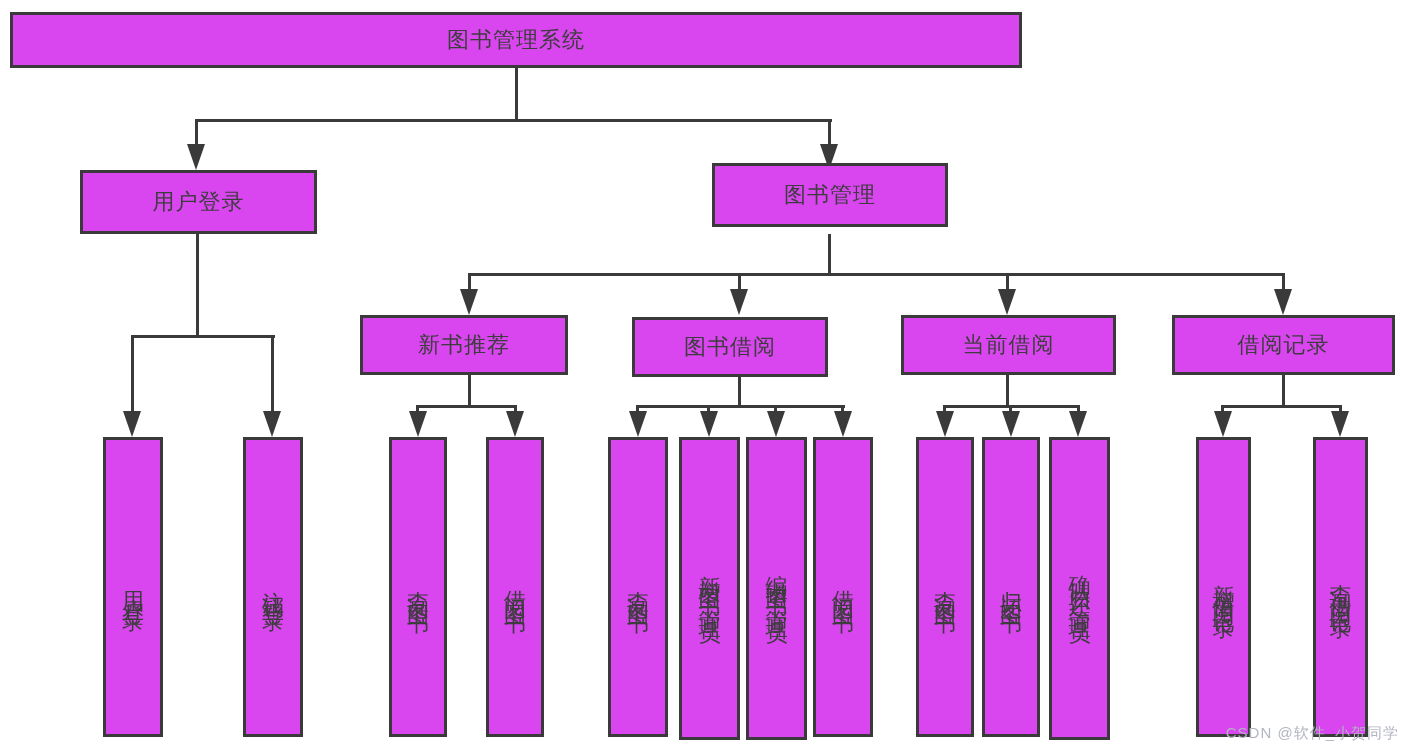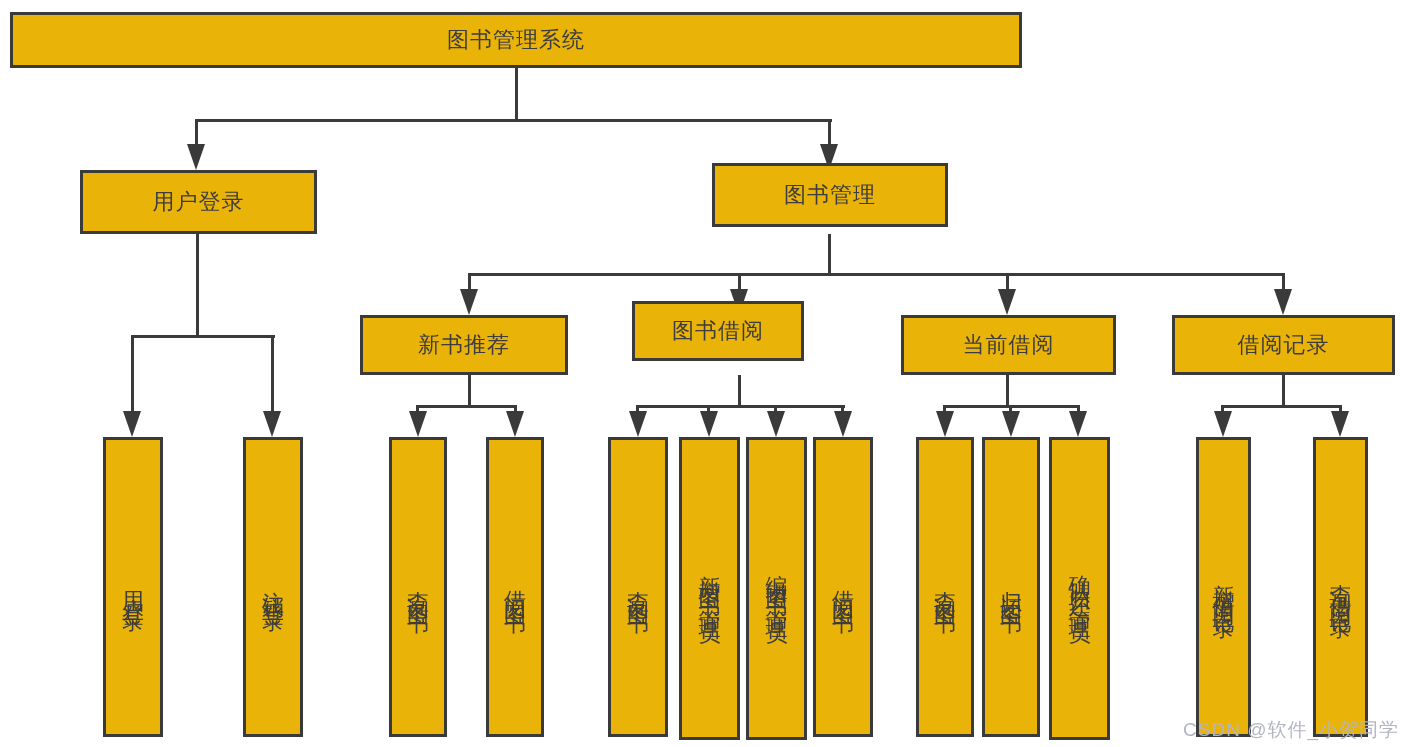--- a/index.html
+++ b/index.html
@@ -8,37 +8,37 @@
     --background:#ffffff;
     --watermark:#b2b6c2;
   }
   html,body{margin:0;padding:0;background:var(--background);}
   .stage{
     position:relative;width:1405px;height:747px;background:var(--background);
     font-family:"Liberation Sans","DejaVu Sans",sans-serif;color:var(--text);
     overflow:hidden;
   }
   .box{
-    position:absolute;border:3px solid var(--line);background:#eab308;
+    position:absolute;border:3px solid var(--line);background:#d946ef;
     display:flex;align-items:center;justify-content:center;
     font-size:22px;letter-spacing:1px;box-sizing:border-box;
   }
   .vbox span{
     writing-mode:vertical-rl;text-orientation:mixed;
     font-size:22px;letter-spacing:7px;line-height:1.1;
   }
   .hline{position:absolute;height:3px;background:var(--line);}
   .vline{position:absolute;width:3px;background:var(--line);}
   .arrow{
     position:absolute;width:0;height:0;
     border-left:9px solid transparent;border-right:9px solid transparent;
     border-top:26px solid var(--line);
   }
   .watermark{
-    position:absolute;right:6px;bottom:4px;font-size:19px;
+    position:absolute;right:6px;bottom:4px;font-size:15px;
     color:var(--watermark);letter-spacing:1px;
   }
 </style>
 </head>
 <body>
 
 <div class="stage">
 
   <div class="box" style="left:10px;top:12px;width:1012px;height:56px;">
     <span>图书管理系统</span>
@@ -72,21 +72,21 @@
   <div class="vline" style="left:738px;top:273px;height:18px;"></div>
   <div class="arrow" style="left:730px;top:289px;"></div>
   <div class="vline" style="left:1006px;top:273px;height:18px;"></div>
   <div class="arrow" style="left:998px;top:289px;"></div>
   <div class="vline" style="left:1282px;top:273px;height:18px;"></div>
   <div class="arrow" style="left:1274px;top:289px;"></div>
 
   <div class="box" style="left:360px;top:315px;width:208px;height:60px;">
     <span>新书推荐</span>
   </div>
-  <div class="box" style="left:632px;top:301px;width:172px;height:60px;">
+  <div class="box" style="left:632px;top:317px;width:196px;height:60px;">
     <span>图书借阅</span>
   </div>
   <div class="box" style="left:901px;top:315px;width:215px;height:60px;font-family:Liberation Serif, serif;">
     <span>当前借阅</span>
   </div>
   <div class="box" style="left:1172px;top:315px;width:223px;height:60px;justify-content:center;">
     <span>借阅记录</span>
   </div>
 
   <div class="vline" style="left:468px;top:375px;height:33px;"></div>

